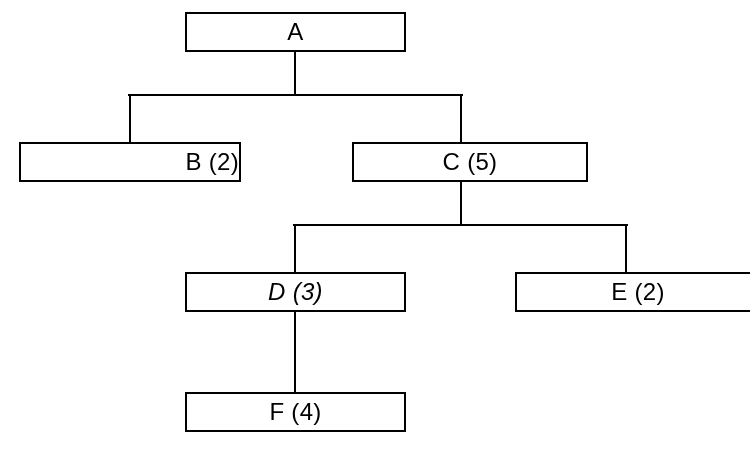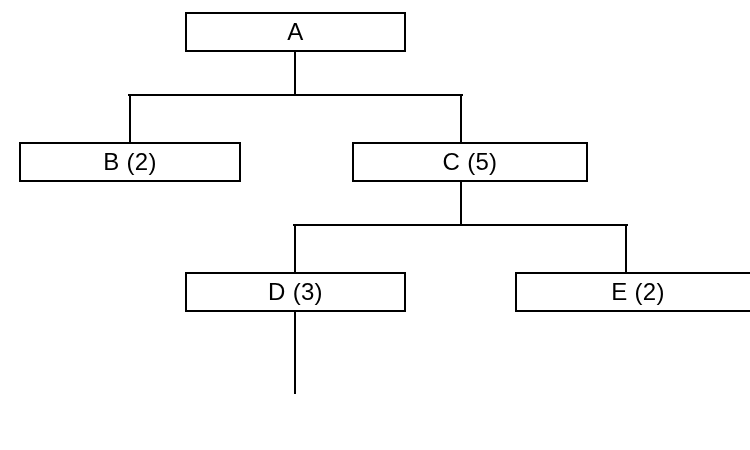--- a/index.html
+++ b/index.html
@@ -61,30 +61,33 @@
       <line x1="295" y1="225" x2="295" y2="273"></line>
       <line x1="626" y1="225" x2="626" y2="273"></line>
       <line x1="295" y1="312" x2="295" y2="393"></line>
     </g>
   </svg>
 
   <div class="node" style="left:185px; top:12px; width:221px; height:40px;">
     <span class="node-label">A</span>
   </div>
 
-  <div class="node" style="left:19px; top:142px; width:222px; height:40px;">
+  <div class="node" style="left:19px; top:142px; width:222px; height:40px;justify-content:flex-end;">
     <span class="node-label">B (2)</span>
   </div>
 
   <div class="node" style="left:352px; top:142px; width:236px; height:40px;">
     <span class="node-label">C (5)</span>
   </div>
 
-  <div class="node" style="left:185px; top:272px; width:221px; height:40px;">
+  <div class="node" style="left:185px; top:272px; width:221px; height:40px;font-style:italic;">
     <span class="node-label">D (3)</span>
   </div>
 
   <div class="node" style="left:515px; top:272px; width:246px; height:40px;">
     <span class="node-label">E (2)</span>
   </div>
 
+  <div class="node" style="left:185px; top:392px; width:221px; height:40px;">
+    <span class="node-label">F (4)</span>
+  </div>
 
 </div>
 
 </body></html>

